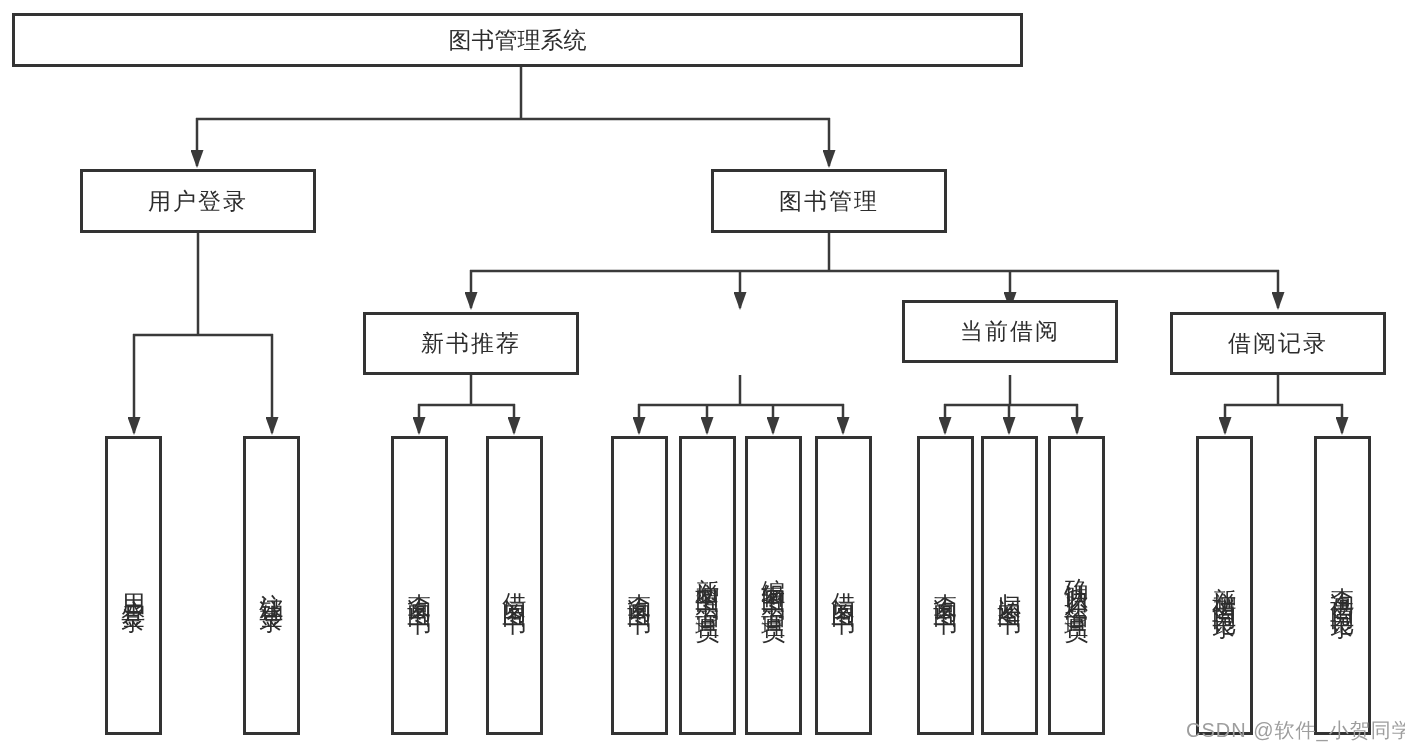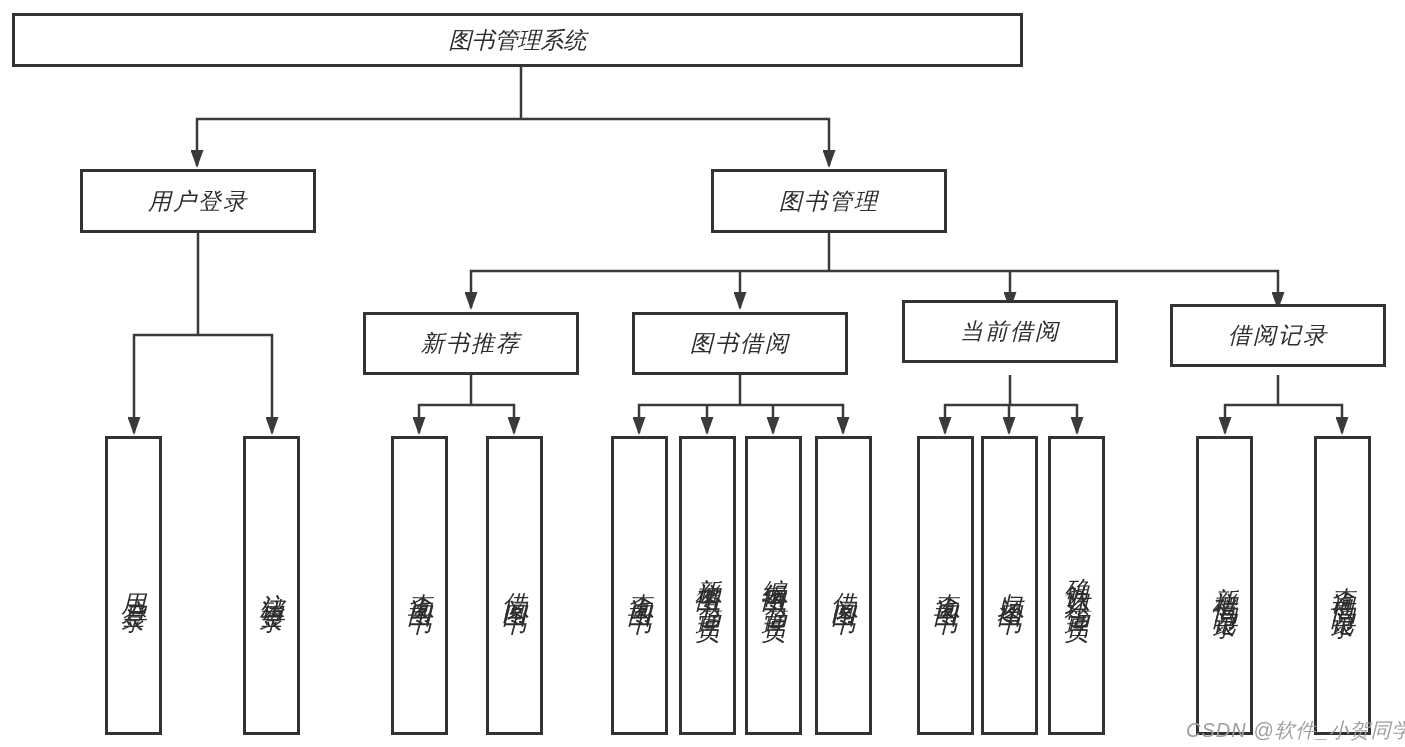--- a/index.html
+++ b/index.html
@@ -5,21 +5,20 @@
   :root{
     --line:#3a3a3a; --box-border:#333333; --text:#2d2d2d;
     --watermark:#9e9e9e; --background:#ffffff;
   }
   html,body{margin:0;padding:0;background:var(--background);}
   .canvas{
     position:relative; width:1405px; height:747px; overflow:hidden;
     background:var(--background);
     font-family:"Liberation Sans","DejaVu Sans",sans-serif;
     color:var(--text);
-    font-style:italic;
   }
   .connector-layer{position:absolute;left:0;top:0;width:1405px;height:747px;}
   .connector-layer line{stroke:var(--line);stroke-width:2.5;}
   .arrowhead{fill:var(--line);}
   .node{
     position:absolute; box-sizing:border-box;
     border:3px solid var(--box-border); background:#fff;
     display:flex; align-items:center; justify-content:center;
     line-height:1.15;
   }
@@ -101,23 +100,22 @@
       <line x1="1342" y1="404" x2="1342" y2="433" marker-end="url(#arrow)"></line>
     </g>
   </svg>
 
   <div class="node root-node" style="left:12px;top:13px;width:1011px;height:54px">图书管理系统</div>
 
   <div class="node h-node" style="left:80px;top:169px;width:236px;height:64px">用户登录</div>
   <div class="node h-node" style="left:711px;top:169px;width:236px;height:64px">图书管理</div>
 
   <div class="node h-node" style="left:363px;top:312px;width:216px;height:63px">新书推荐</div>
-  <div class="node h-node" style="left:632px;top:312px;width:216px;height:63px">图书借阅</div>
   <div class="node h-node" style="left:902px;top:300px;width:216px;height:63px">当前借阅</div>
-  <div class="node h-node" style="left:1170px;top:304px;width:216px;height:63px">借阅记录</div>
+  <div class="node h-node" style="left:1170px;top:312px;width:216px;height:63px">借阅记录</div>
 
   <div class="node leaf" style="left:105px;top:436px;width:57px;height:299px">用户登录</div>
   <div class="node leaf" style="left:243px;top:436px;width:57px;height:299px">注销登录</div>
 
   <div class="node leaf" style="left:391px;top:436px;width:57px;height:299px">查询图书</div>
   <div class="node leaf" style="left:486px;top:436px;width:57px;height:299px">借阅图书</div>
 
   <div class="node leaf" style="left:611px;top:436px;width:57px;height:299px">查询图书</div>
   <div class="node leaf" style="left:679px;top:436px;width:57px;height:299px">新增图书（管理员）</div>
   <div class="node leaf" style="left:745px;top:436px;width:57px;height:299px">编辑图书（管理员）</div>

